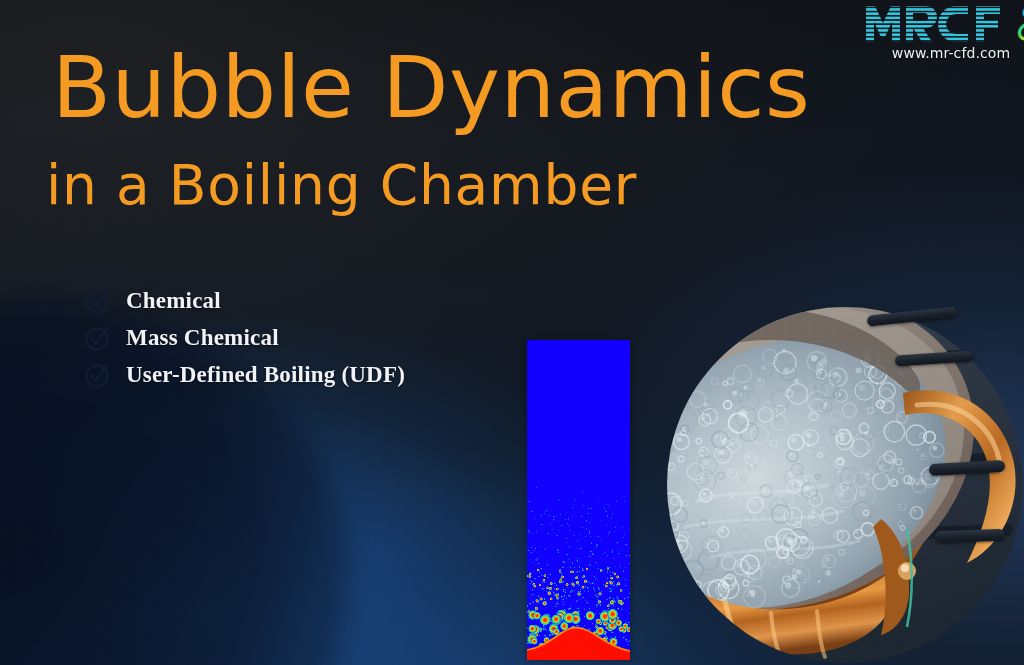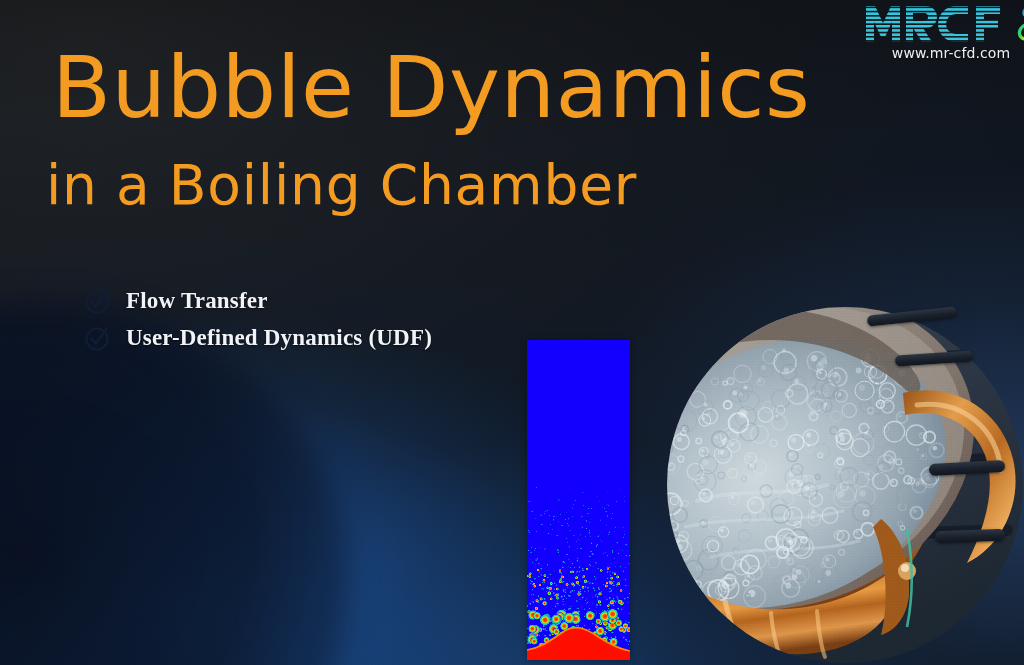--- a/index.html
+++ b/index.html
@@ -187,36 +187,43 @@
   <div class="bg-blue-glow2"></div>
   <div class="bg-blue-right"></div>
   <div class="bg-dark-orb"></div>
   <div class="bg-topdark"></div>
 
   <div id="title">Bubble Dynamics</div>
   <div id="subtitle">in a Boiling Chamber</div>
 
   <div id="features">
 
-
     <div class="feature-row">
       <svg class="check-icon" viewBox="0 0 28 28">
         <circle cx="13" cy="15" r="10.5" fill="none" stroke="#101c33" stroke-width="2.4"></circle>
         <path d="M7.5 14.6 L11.8 19.6 L22.6 4.6" fill="none" stroke="#101c33" stroke-width="2.6" stroke-linecap="round" stroke-linejoin="round"></path>
       </svg>
-      <span class="feature-label">Flow Transfer</span>
+      <span class="feature-label">Chemical</span>
     </div>
-
 
     <div class="feature-row">
       <svg class="check-icon" viewBox="0 0 28 28">
         <circle cx="13" cy="15" r="10.5" fill="none" stroke="#101c33" stroke-width="2.4"></circle>
         <path d="M7.5 14.6 L11.8 19.6 L22.6 4.6" fill="none" stroke="#101c33" stroke-width="2.6" stroke-linecap="round" stroke-linejoin="round"></path>
       </svg>
-      <span class="feature-label">User-Defined Dynamics (UDF)</span>
+      <span class="feature-label">Mass Chemical</span>
+    </div>
+
+
+    <div class="feature-row">
+      <svg class="check-icon" viewBox="0 0 28 28">
+        <circle cx="13" cy="15" r="10.5" fill="none" stroke="#101c33" stroke-width="2.4"></circle>
+        <path d="M7.5 14.6 L11.8 19.6 L22.6 4.6" fill="none" stroke="#101c33" stroke-width="2.6" stroke-linecap="round" stroke-linejoin="round"></path>
+      </svg>
+      <span class="feature-label">User-Defined Boiling (UDF)</span>
     </div>
 
   </div>
 
   <div id="logo-block">
     <div id="logo-mark">
 
       <svg id="logo-wordmark" width="150" height="40" viewBox="0 0 150 40">
         <defs>
           <pattern id="stripes" x="0" y="0" width="4" height="4.2" patternUnits="userSpaceOnUse">

